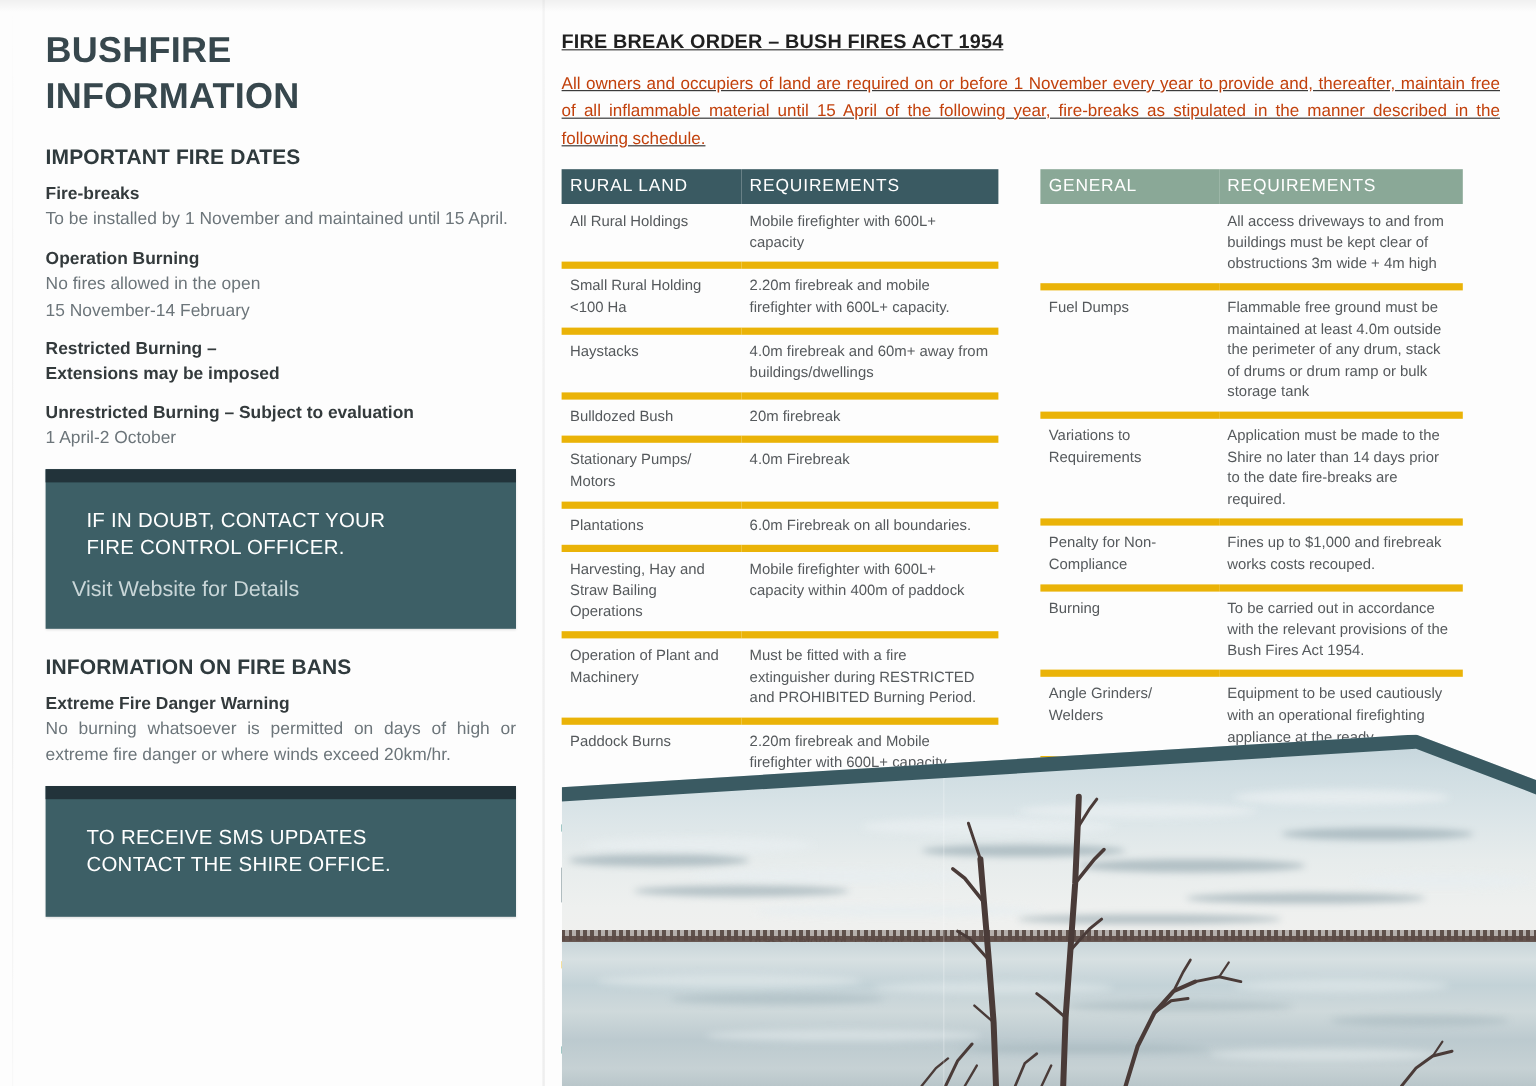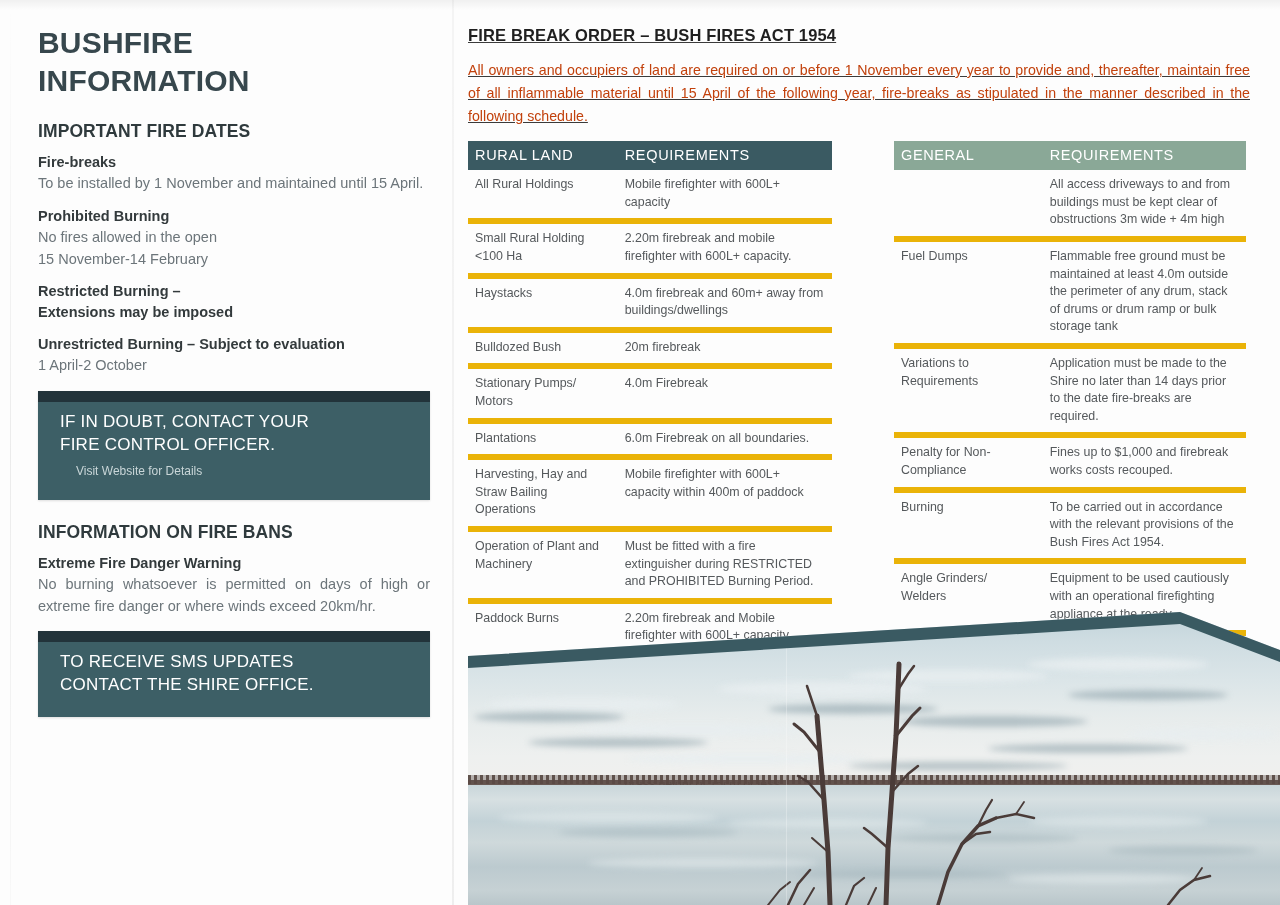--- a/index.html
+++ b/index.html
@@ -101,27 +101,27 @@
     left: 0; right: 0; top: 0;
     height: 11px;
     background: #22333a;
   }
   .callout-title {
     color: #ffffff;
     font-size: 17px;
     font-weight: normal;
     line-height: 1.33;
     letter-spacing: 0.25px;
-    margin: 0;
+    margin: 12px;
   }
   .callout-title span { display: block; }
   .callout-sub {
     color: #c9d6d8;
-    font-size: 12px;
-    margin: 8px 0 0 16px;
+    font-size: 18px;
+    margin: 8px 0 0 0;
     line-height: 1.3;
   }
 
   
   .main-area {
     position: absolute;
     left: 468px;
     top: 26px;
     width: 782px;
     text-decoration: underline;
@@ -141,21 +141,21 @@
     margin: 0;
   }
 
   
   .tables-row {
     position: absolute;
     left: 468px;
     top: 141px;
     width: 782px;
     display: flex;
-    gap: 62px;
+    gap: 35px;
     align-items: flex-start;
   }
   .table-col-left { width: 364px; }
   .table-col-right { width: 352px; }
 
   .tbl {
     width: 100%;
     border-collapse: collapse;
     table-layout: fixed;
   }
@@ -318,21 +318,21 @@
     </h1>
 
     <h2 class="section-head">IMPORTANT FIRE DATES</h2>
 
     <div class="blk">
       <p class="sub-head">Fire-breaks</p>
       <p class="body-text">To be installed by 1 November and maintained until 15 April.</p>
     </div>
 
     <div class="blk">
-      <p class="sub-head">Prohibited Burning</p>
+      <p class="sub-head">Operation Burning</p>
       <p class="body-text" style="white-space:pre-line">No fires allowed in the open
 15 November-14 February</p>
     </div>
 
     <div class="blk">
       <p class="sub-head">Restricted Burning –</p>
       <p class="sub-head">Extensions may be imposed</p>
     </div>
 
     <div class="blk">

